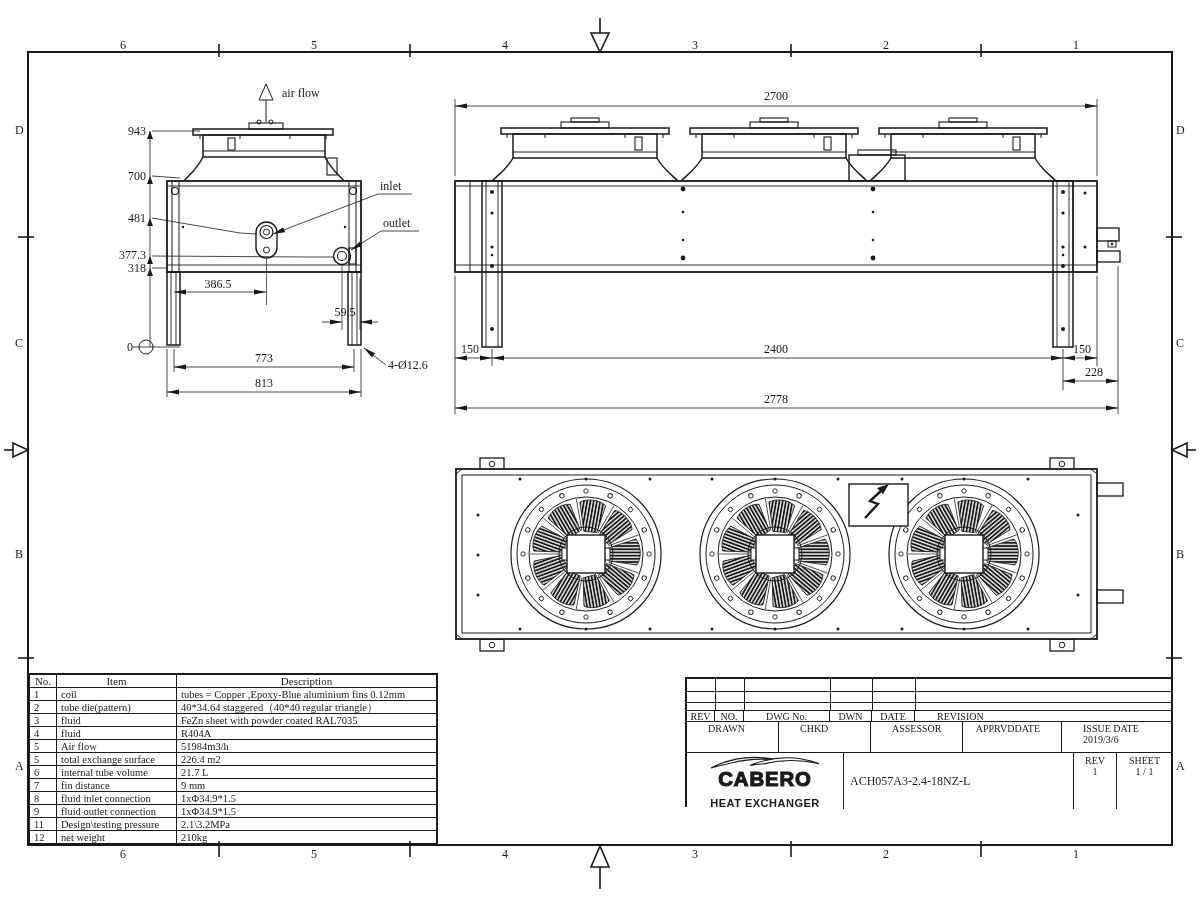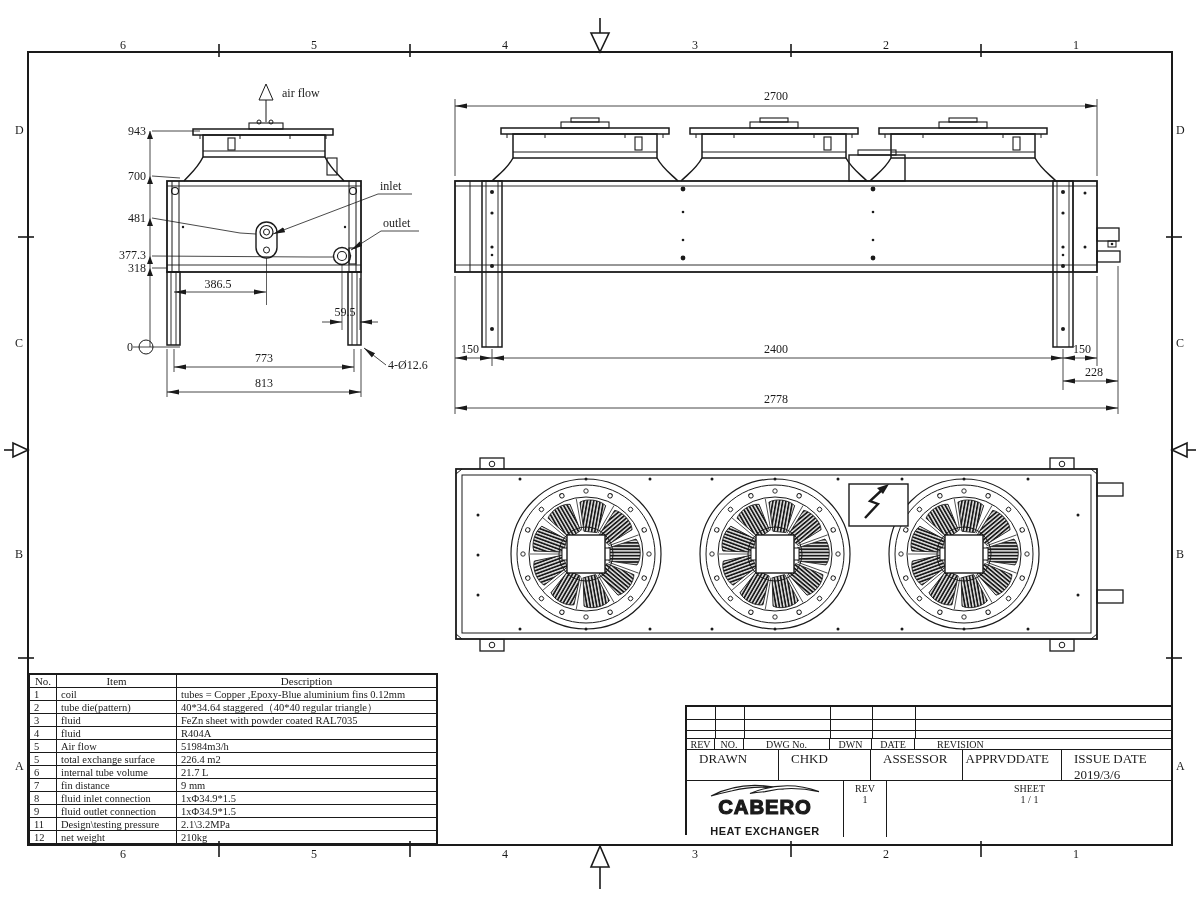--- a/index.html
+++ b/index.html
@@ -14,29 +14,29 @@
   .prow{flex:1;display:flex;border-bottom:1px solid #1a1a1a;box-sizing:border-box;}
   .prow:last-child{border-bottom:none;}
   .pc{border-right:1px solid #1a1a1a;box-sizing:border-box;font-size:10.5px;
       line-height:11px;padding:0 4px;white-space:nowrap;overflow:hidden;display:flex;align-items:center;}
   .pc:last-child{border-right:none;}
   .c-no{width:27px;}
   .c-item{width:120px;}
   .c-desc{flex:1;}
   .phead .pc{justify-content:center;font-size:11px;}
   
-  #tblock{position:absolute;left:685px;top:705px;width:487px;height:130px;
+  #tblock{position:absolute;left:685px;top:677px;width:487px;height:130px;
           border-left:2px solid #1a1a1a;border-top:2px solid #1a1a1a;box-sizing:border-box;
           font-size:10.5px;}
   .tb-row{position:relative;border-bottom:1px solid #1a1a1a;box-sizing:border-box;}
   .vl{position:absolute;top:0;bottom:0;width:1px;background:#1a1a1a;}
   .hcell{display:flex;align-items:center;justify-content:center;border-right:1px solid #1a1a1a;
          box-sizing:border-box;height:100%;font-size:10px;white-space:nowrap;overflow:hidden;}
   .scell{border-right:1px solid #1a1a1a;box-sizing:border-box;height:100%;
-         padding:1px 12px;font-size:13px;white-space:nowrap;overflow:hidden;}
+         padding:1px 21px;font-size:10px;white-space:nowrap;overflow:hidden;}
   #logo-cell{width:157px;border-right:1px solid #1a1a1a;box-sizing:border-box;
              display:flex;flex-direction:column;align-items:center;justify-content:center;}
   .brand-sub{font-family:"Liberation Sans",sans-serif;font-weight:bold;font-size:11px;
              letter-spacing:.5px;margin-top:-2px;}
 </style>
 </head>
 <body>
 
 <div id="sheet">
 
@@ -556,20 +556,21 @@
     <div id="logo-cell">
       <svg width="150" height="52" viewBox="0 0 150 52">
         <path d="M14,17 Q50,-2 96,9 Q66,4 38,11 Q24,14 14,17 Z" fill="#fff" stroke="#1a1a1a" stroke-width="1.2"></path>
         <path d="M58,14 Q98,-2 136,12 Q104,5 75,12 Q65,13 58,14 Z" fill="#fff" stroke="#1a1a1a" stroke-width="1.2"></path>
         <text x="75" y="37" text-anchor="middle" style="font-family:'Liberation Sans',sans-serif;font-weight:bold;font-size:23px;letter-spacing:1px;" fill="#ffffff" stroke="#1a1a1a" stroke-width="1.3" paint-order="stroke">CABERO</text>
       </svg>
       <div class="brand-sub">HEAT EXCHANGER</div>
     </div>
     <div style="flex:1;display:flex;flex-direction:column;">
       <div style="flex:1;display:flex;">
+        <div style="width:230px;border-right:1px solid #1a1a1a;box-sizing:border-box;display:flex;align-items:center;padding-left:6px;font-size:12px;">ACH057A3-2.4-18NZ-L</div>
         <div style="width:43px;border-right:1px solid #1a1a1a;box-sizing:border-box;text-align:center;font-size:10px;padding-top:2px;">
           <div>REV</div>
           <div>1</div>
         </div>
         <div style="flex:1;text-align:center;font-size:10px;padding-top:2px;">
           <div>SHEET</div>
           <div>1 / 1</div>
         </div>
       </div>
     </div>

